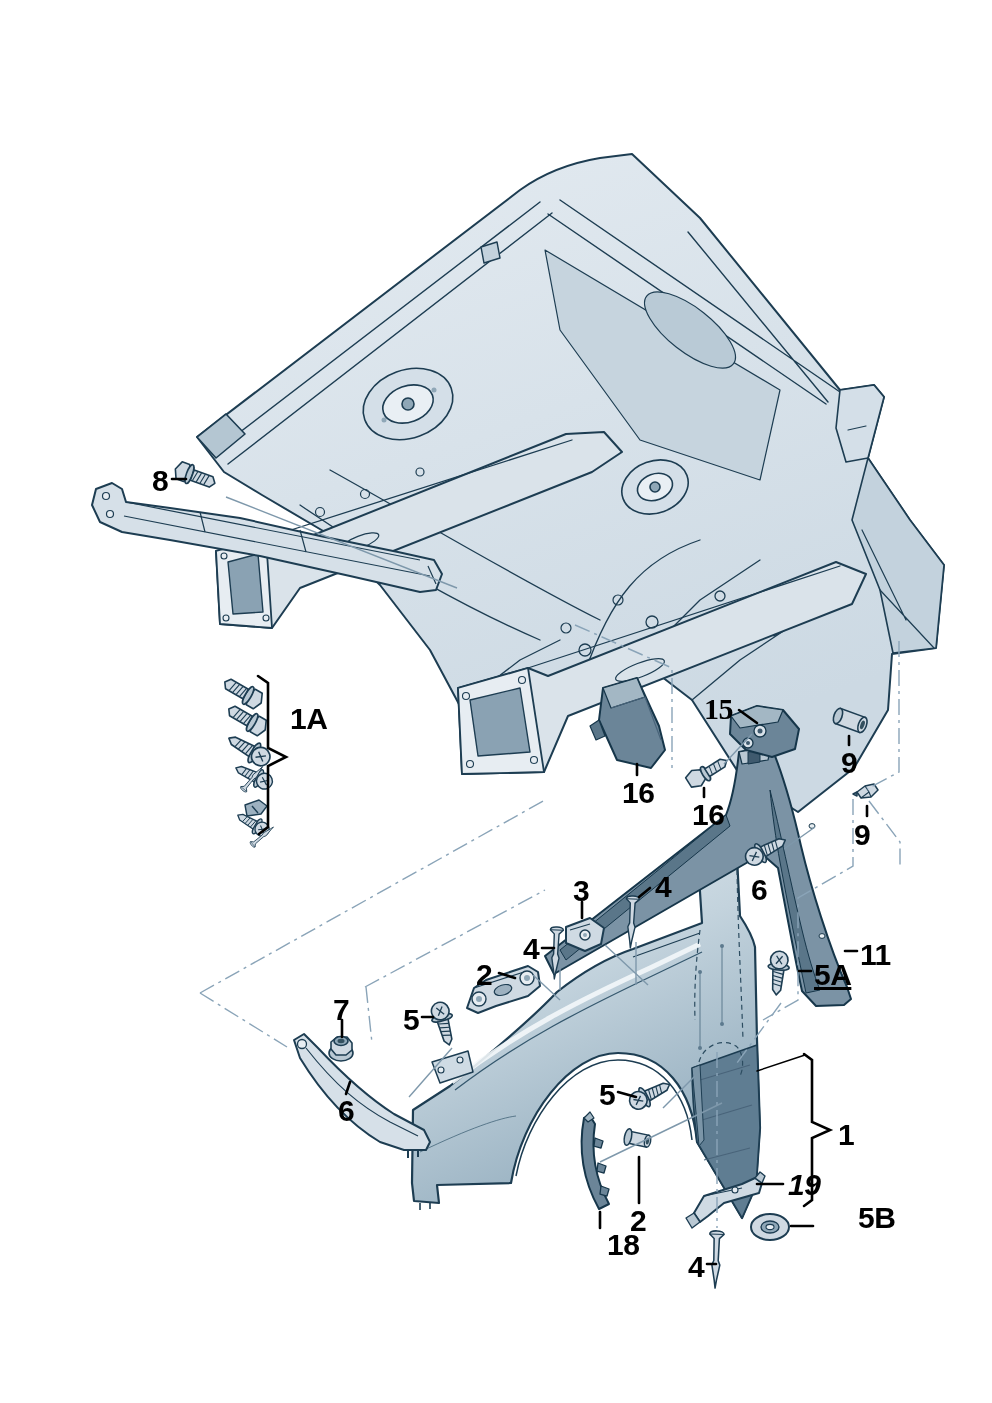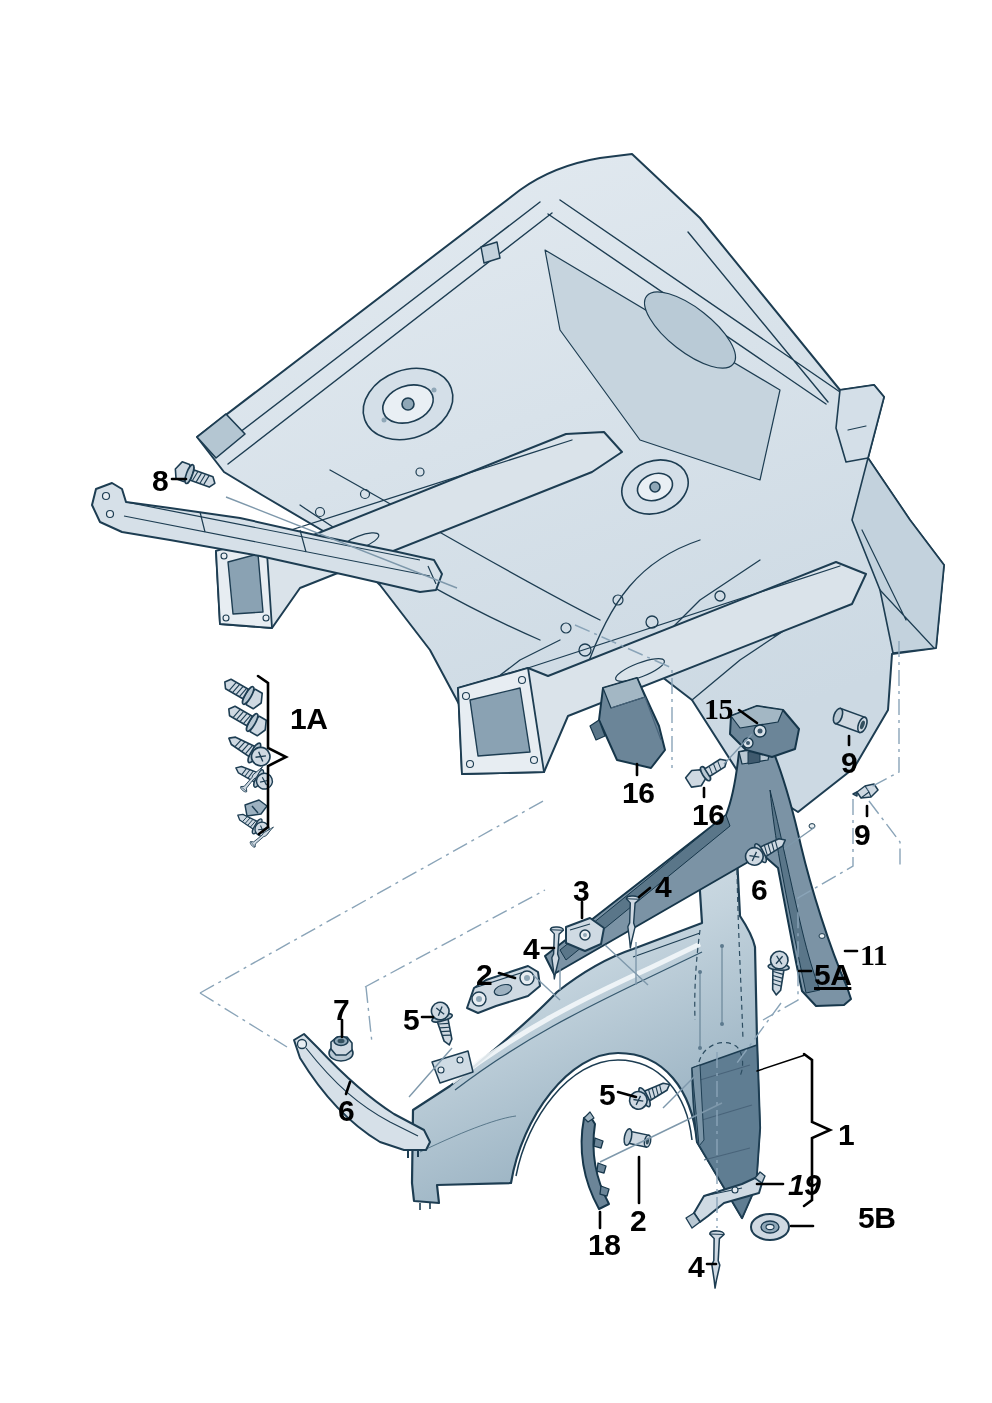--- a/index.html
+++ b/index.html
@@ -362,30 +362,30 @@
 </svg>
 
 <div class="callout" style="left:152px;top:466px;">8</div>
 <div class="callout" style="left:290px;top:704px;">1A</div>
 <div class="callout" style="left:622px;top:778px;">16</div>
 <div class="callout" style="left:704px;top:694px;font-family:Liberation Serif, serif;">15</div>
 <div class="callout" style="left:692px;top:800px;">16</div>
 <div class="callout" style="left:841px;top:748px;">9</div>
 <div class="callout" style="left:854px;top:820px;">9</div>
 <div class="callout" style="left:751px;top:875px;">6</div>
-<div class="callout" style="left:860px;top:940px;font-family:Liberation Serif, serif;">11</div>
+<div class="callout" style="left:860px;top:940px;">11</div>
 <div class="callout" style="left:814px;top:960px;text-decoration:underline;">5A</div>
 <div class="callout" style="left:573px;top:876px;">3</div>
 <div class="callout" style="left:655px;top:872px;">4</div>
 <div class="callout" style="left:523px;top:934px;">4</div>
 <div class="callout" style="left:476px;top:960px;">2</div>
 <div class="callout" style="left:403px;top:1005px;">5</div>
 <div class="callout" style="left:599px;top:1080px;">5</div>
 <div class="callout" style="left:333px;top:995px;">7</div>
 <div class="callout" style="left:338px;top:1096px;">6</div>
 <div class="callout" style="left:838px;top:1120px;">1</div>
 <div class="callout" style="left:788px;top:1170px;font-style:italic;">19</div>
 <div class="callout" style="left:818px;top:1203px;margin-left:40px;">5B</div>
 <div class="callout" style="left:630px;top:1206px;">2</div>
-<div class="callout" style="left:588px;top:1230px;">18</div>
+<div class="callout" style="left:607px;top:1230px;">18</div>
 <div class="callout" style="left:688px;top:1252px;">4</div>
 
 </div>
 
 </body></html>

